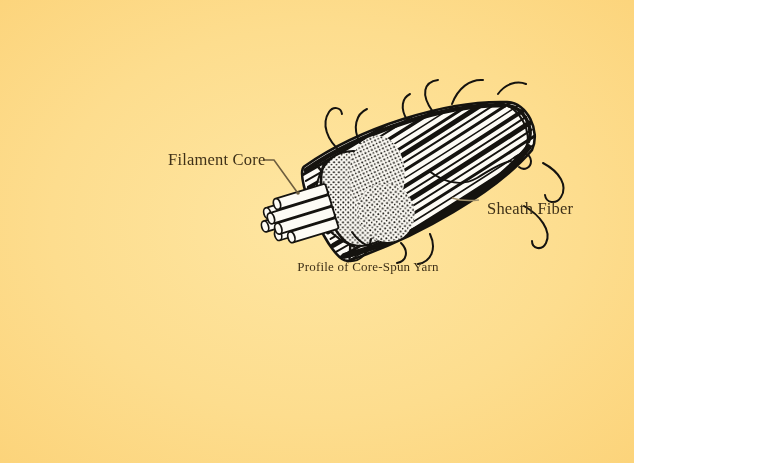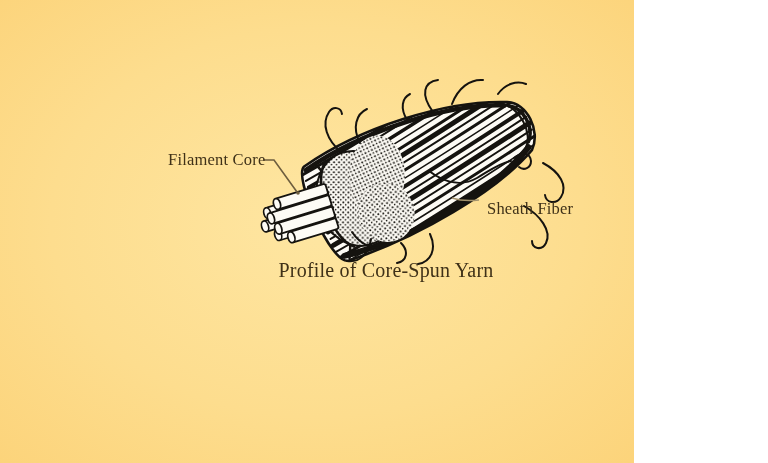--- a/index.html
+++ b/index.html
@@ -29,25 +29,25 @@
     position: absolute;
     color: #3f3118;
     font-size: 16.5px;
     letter-spacing: 0.2px;
     white-space: nowrap;
   }
   .callout.filament { left: 168px; top: 150px; }
   .callout.sheath   { left: 487px; top: 191px; margin-top: 8px; }
   .caption {
     position: absolute;
-    left: 386px;
+    left: 368px;
     top: 259px;
     transform: translateX(-50%);
     color: #3f3118;
-    font-size: 20px;
+    font-size: 13px;
     letter-spacing: 0.2px;
     white-space: nowrap;
   }
   .main-title {
     position: absolute;
     left: 0;
     top: 380px;
     width: 768px;
     text-align: center;
     color: #453517;

